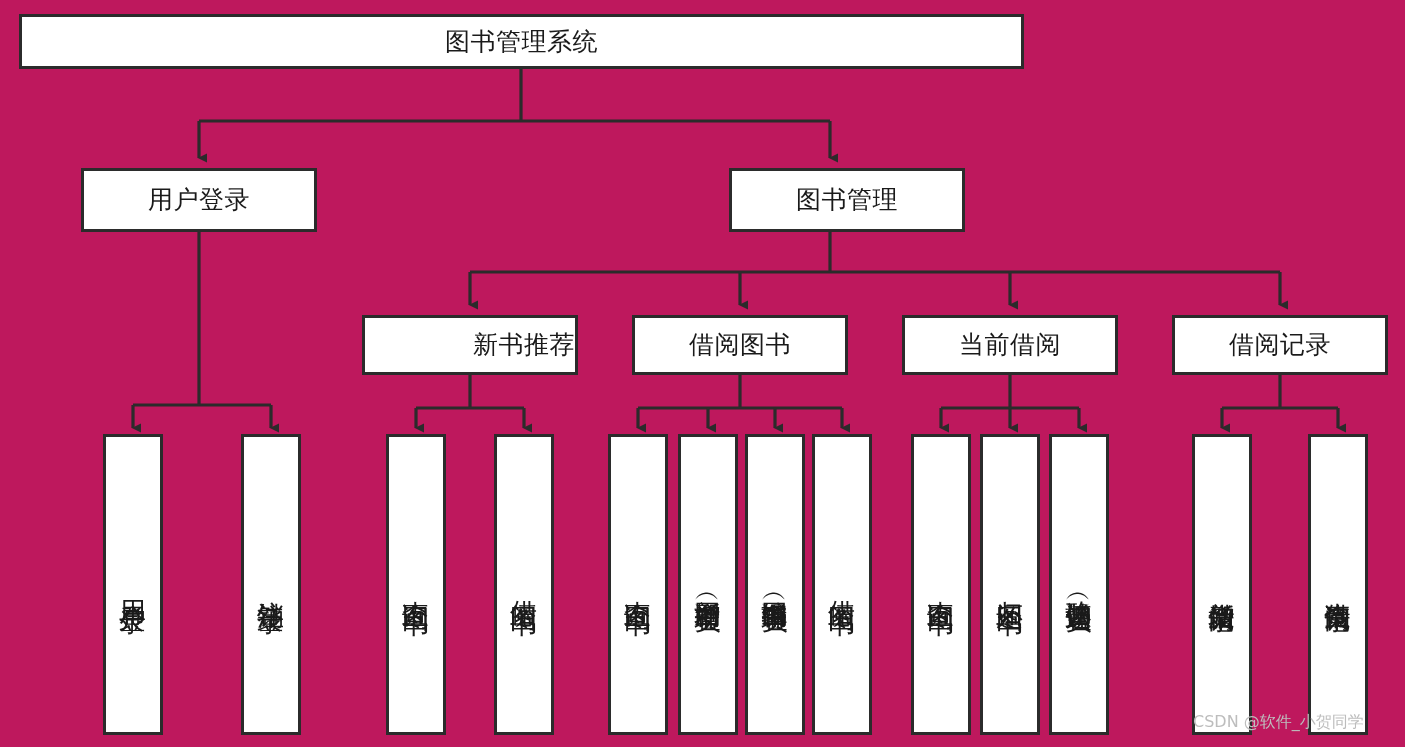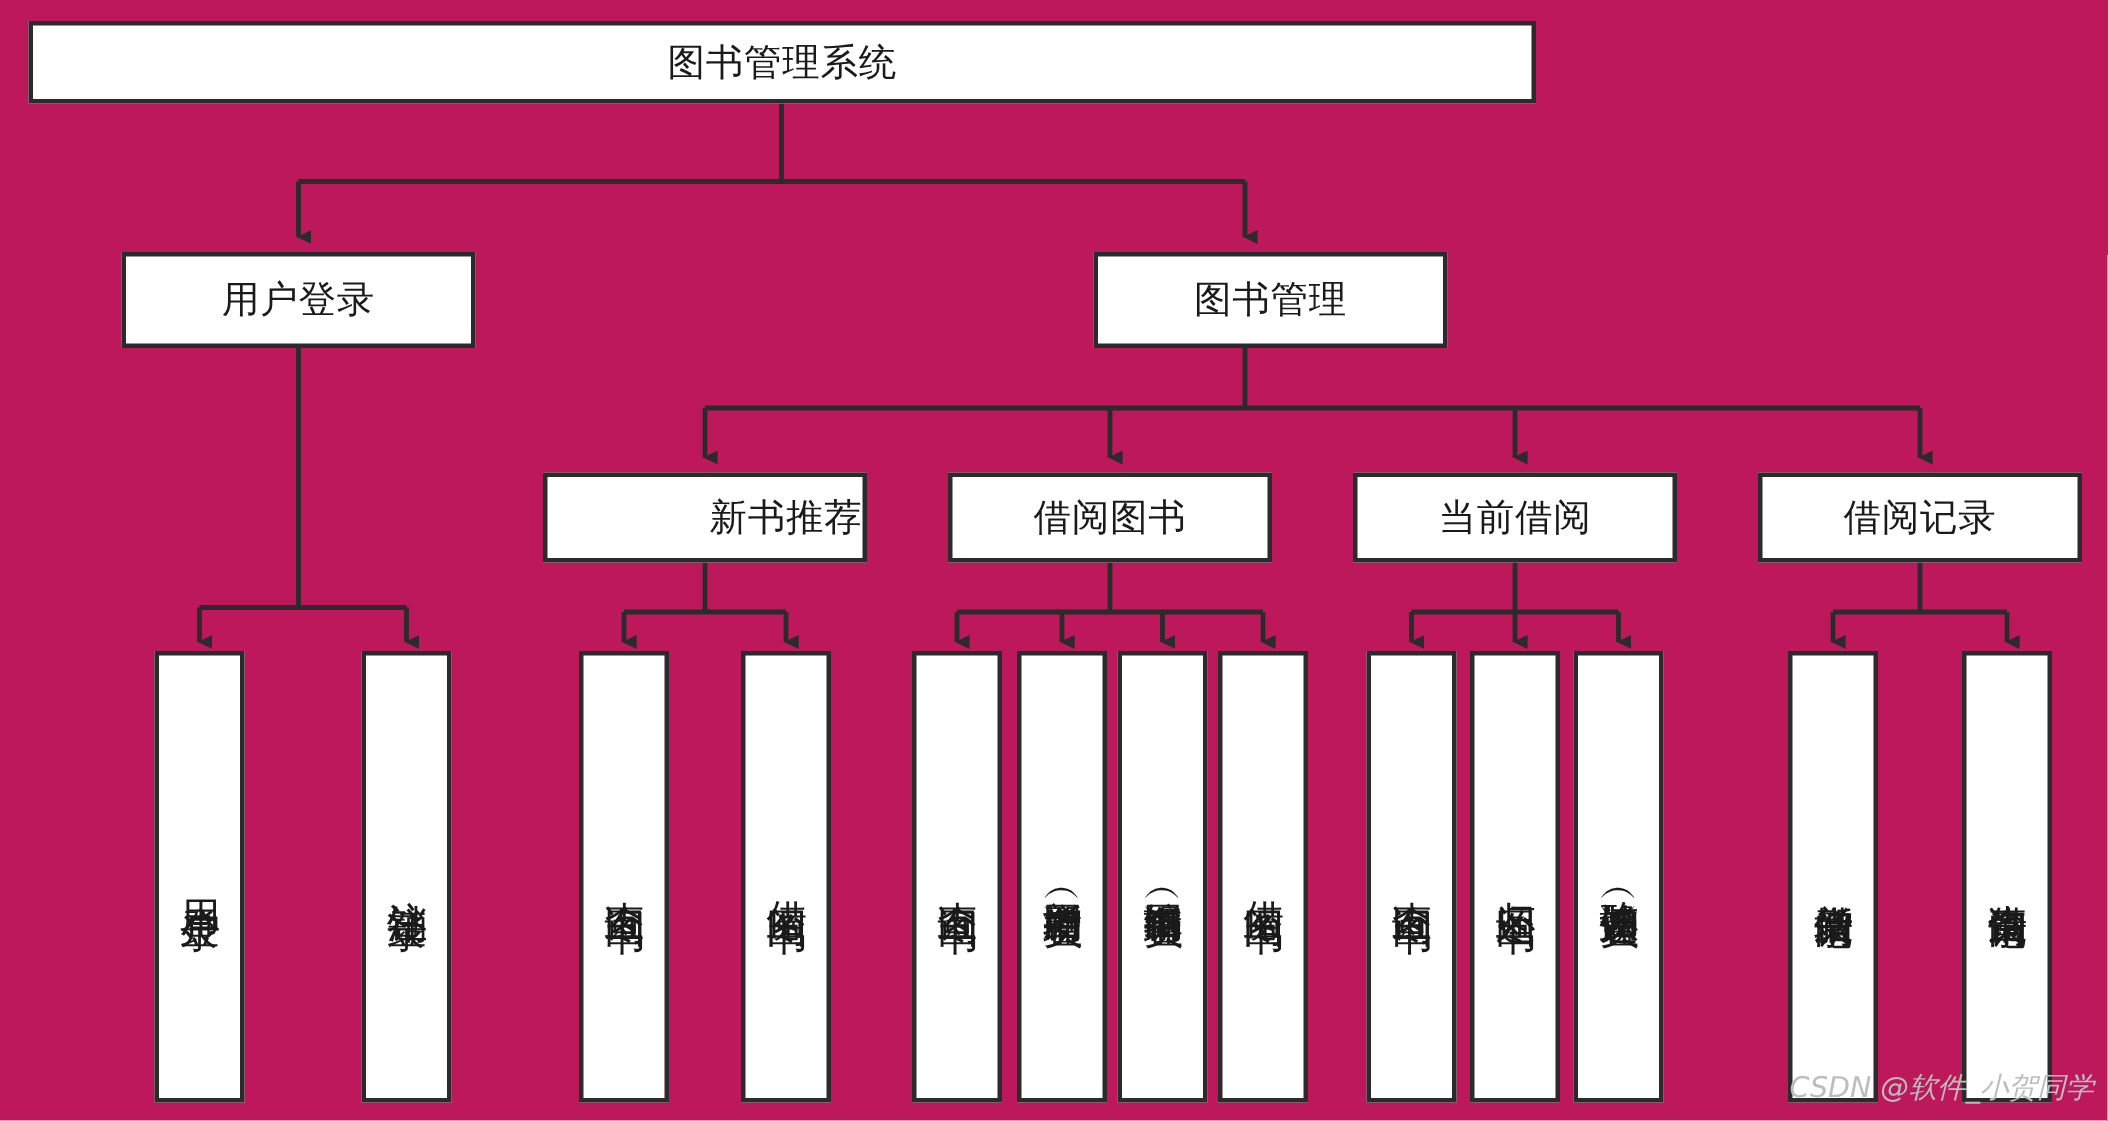--- a/index.html
+++ b/index.html
@@ -59,26 +59,25 @@
     line-height: 1;
   }
   .v-node.tall .lbl {
     font-size: 26px;
     letter-spacing: 1px;
   }
   .watermark {
     position: absolute;
     left: 1193px;
     top: 712px;
-    font-size: 19px;
+    font-size: 16px;
     color: #bdbdbd;
     white-space: nowrap;
     z-index: 3;
     font-family: "DejaVu Sans", "Liberation Sans", sans-serif;
-    font-style: italic;
   }
 </style>
 </head>
 <body>
 
 <div id="canvas">
 
   <svg id="edges" viewBox="0 0 1405 747" xmlns="http://www.w3.org/2000/svg">
     <defs>
       <marker id="arr" markerWidth="10" markerHeight="10" refX="4.6" refY="8.4" orient="auto" markerUnits="userSpaceOnUse">

